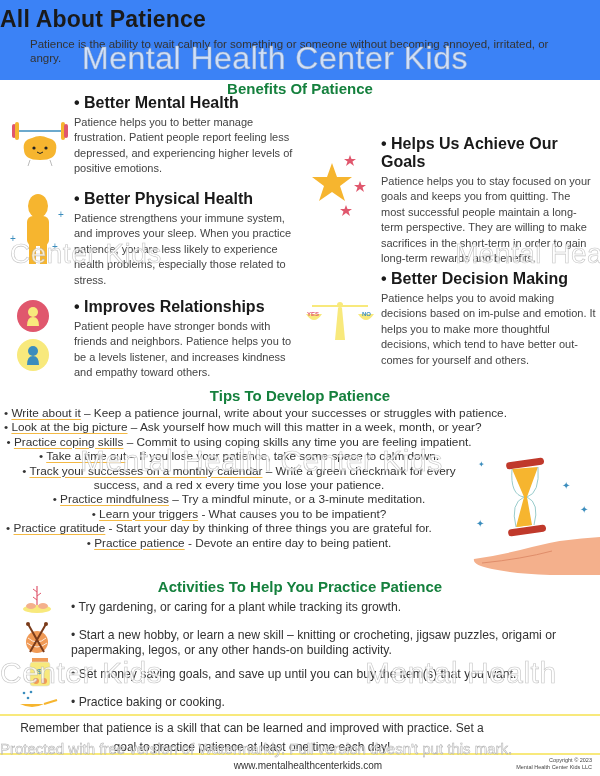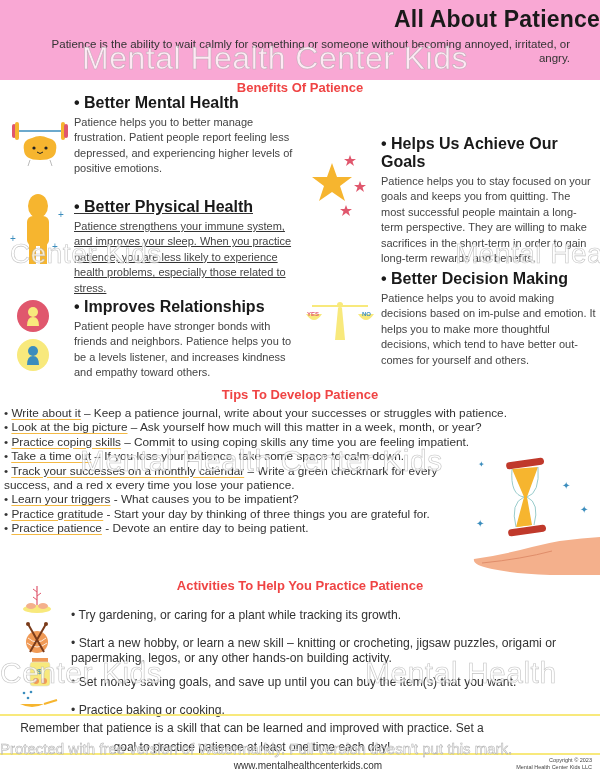--- a/index.html
+++ b/index.html
@@ -1,30 +1,30 @@
 <!DOCTYPE html>
 <html><head>
 <meta charset="utf-8">
 <style>
   * { box-sizing: border-box; margin: 0; padding: 0; }
   body { width: 600px; height: 776px; background: #fff; font-family: "Liberation Sans", sans-serif; color: #333; overflow: hidden; position: relative; }
-  .header { position: absolute; left: 0; top: 0; width: 600px; height: 80px; background: #f9a8d4; text-align: right; }
+  .header { position: absolute; left: 0; top: 0; width: 600px; height: 80px; background: #3b82f6; text-align: left; }
   .header h1 { font-size: 23px; font-weight: bold; color: #1a1a1a; padding-top: 6px; letter-spacing: 0.2px; }
   .header p { font-size: 11.5px; color: #333; line-height: 14px; margin-top: 4px; padding: 0 30px; }
   .watermark { position: absolute; color: rgba(255,255,255,0.75); font-size: 30px; pointer-events: none; -webkit-text-stroke: 0.6px rgba(170,170,170,0.7); white-space: nowrap; letter-spacing: 0.5px; z-index: 5; }
-  .sec-title { position: absolute; width: 600px; text-align: center; font-weight: bold; font-size: 13px; color: #ef4444; }
+  .sec-title { position: absolute; width: 600px; text-align: center; font-weight: bold; font-size: 15px; color: #15803d; }
   .benefit { position: absolute; }
   .benefit .bt { font-weight: bold; font-size: 16px; color: #1a1a1a; }
   .benefit .bd { font-size: 11px; line-height: 15.4px; color: #444; margin-top: 3px; }
   .icon { position: absolute; }
   .tips { position: absolute; left: 4px; top: 406px; width: 470px; font-size: 11.8px; line-height: 14.4px; color: #333; }
-  .tip { white-space: nowrap; }
+  .tip { white-space: nowrap; text-align: center; }
   .tip.wrap { white-space: normal; }
   .tip .u { text-decoration: underline; text-decoration-color: #f4b943; text-underline-offset: 2px; }
-  .act { position: absolute; left: 71px; font-size: 12.2px; line-height: 15px; color: #333; margin-top: 8px; }
+  .act { position: absolute; left: 71px; font-size: 12.2px; line-height: 15px; color: #333; }
   .footer-line { position: absolute; left: 0; width: 600px; height: 2px; background: #f8e97c; }
   .remember { position: absolute; left: 0; top: 719px; width: 504px; text-align: center; font-size: 12px; line-height: 19px; color: #333; padding: 0 15px; }
   .url { position: absolute; left: 8px; top: 760px; width: 600px; text-align: center; font-size: 10px; color: #333; }
   .copy { position: absolute; right: 8px; top: 757px; text-align: right; font-size: 5.5px; line-height: 7px; color: #444; }
   .protect { position: absolute; left: 0; top: 740px; width: 600px; text-align: left; font-size: 15px; color: rgba(255,255,255,0.8); -webkit-text-stroke: 0.5px rgba(150,150,150,0.8); z-index: 5; }
 </style>
 </head>
 <body>
 
 <div class="header">
@@ -59,21 +59,21 @@
   <svg width="64" height="74" viewBox="0 0 64 74">
     <ellipse cx="32" cy="14" rx="10" ry="12" fill="#f6b52f"></ellipse>
     <rect x="21" y="24" width="22" height="30" rx="6" fill="#f6b52f"></rect>
     <rect x="23" y="50" width="7" height="22" fill="#f6b52f"></rect>
       <rect x="34" y="50" width="7" height="22" fill="#f6b52f"></rect>
     <text x="52" y="26" font-size="10" fill="#3b8dbd">+</text>
     <text x="4" y="50" font-size="10" fill="#3b8dbd">+</text>
     <text x="46" y="58" font-size="10" fill="#3b8dbd">+</text>
   </svg>
 </div>
-<div class="benefit" style="left:74px; top:198px; width:220px;text-decoration:underline;">
+<div class="benefit" style="left:74px; top:190px; width:220px;">
   <div class="bt">• Better Physical Health</div>
   <div class="bd">Patience strengthens your immune system, and improves your sleep. When you practice patience, you are less likely to experience health problems, especially those related to stress.</div>
 </div>
 <div class="watermark" style="left:10px; top:238px; font-size:28px;">Center Kids</div>
 
 <div class="icon" style="left:16px; top:300px; width:36px; height:72px;">
   <svg width="36" height="72" viewBox="0 0 36 72">
     <circle cx="17" cy="16" r="16" fill="#e0576d"></circle>
     <circle cx="17" cy="12" r="5" fill="#f8e97c"></circle>
       <path d="M11 26 Q11 17 17 17 Q23 17 23 26Z" fill="#f8e97c"></path>
@@ -117,20 +117,21 @@
   <div class="bd">Patience helps you to avoid making decisions based on im-pulse and emotion. It helps you to make more thoughtful decisions, which tend to have better out-comes for yourself and others.</div>
 </div>
 
 <div class="sec-title" style="top:387px;">Tips To Develop Patience</div>
 <div class="tips">
   <div class="tip">• <span class="u">Write about it</span><span> – Keep a patience journal, write about your successes or struggles with patience.</span></div>
   <div class="tip">• <span class="u">Look at the big picture</span><span> – Ask yourself how much will this matter in a week, month, or year?</span></div>
   <div class="tip">• <span class="u">Practice coping skills</span><span> – Commit to using coping skills any time you are feeling impatient.</span></div>
   <div class="tip">• <span class="u">Take a time out</span><span> – If you lose your patience, take some space to calm down.</span></div>
   <div class="tip wrap" style="width:470px;">• <span class="u">Track your successes on a monthly calendar</span><span> – Write a green checkmark for every success, and a red x every time you lose your patience.</span></div>
+  <div class="tip">• <span class="u">Practice mindfulness</span><span> – Try a mindful minute, or a 3-minute meditation.</span></div>
   <div class="tip">• <span class="u">Learn your triggers</span><span> - What causes you to be impatient?</span></div>
   <div class="tip wrap" style="width:430px;">• <span class="u">Practice gratitude</span><span> - Start your day by thinking of three things you are grateful for.</span></div>
   <div class="tip">• <span class="u">Practice patience</span><span> - Devote an entire day to being patient.</span></div>
 </div>
 <div class="watermark" style="left:80px; top:444px; font-size:30px;">Mental Health Center Kids</div>
 
 <div class="icon" style="left:472px; top:455px; width:128px; height:120px;">
   <svg width="128" height="120" viewBox="0 0 128 120">
     <rect x="34" y="5" width="38" height="7" rx="3" transform="rotate(-8 53 8)" fill="#c0392b"></rect>
     <path d="M40 14 L66 12 L55 42 L60 70 L44 72 L52 42Z" fill="#f6b52f"></path>

